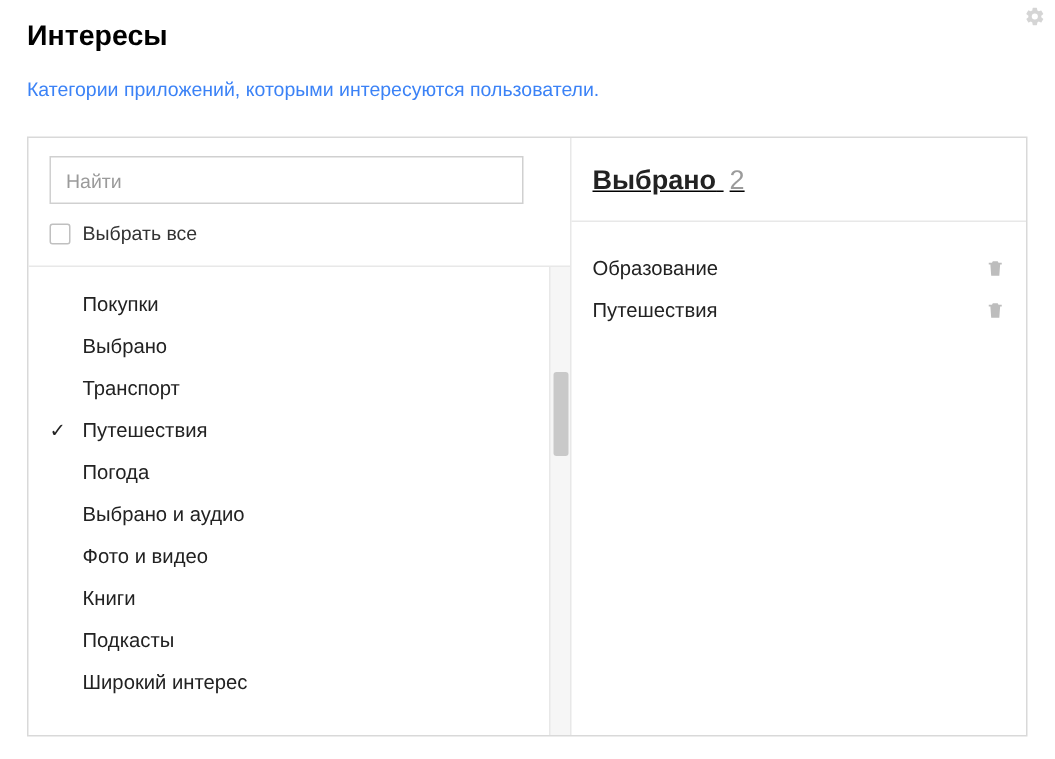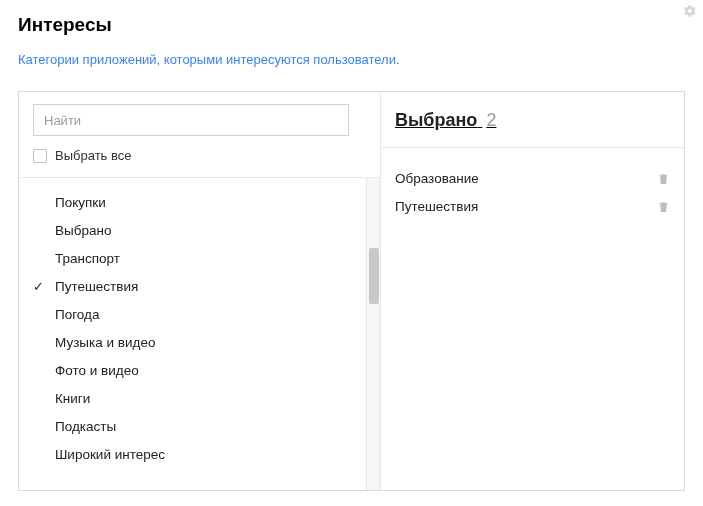--- a/index.html
+++ b/index.html
@@ -71,21 +71,21 @@
             <div class="list-item sub">
               <span class="tick">✓</span>
               <span class="label">Путешествия</span>
             </div>
             <div class="list-item sub">
               <span class="tick"></span>
               <span class="label">Погода</span>
             </div>
             <div class="list-item sub">
               <span class="tick"></span>
-              <span class="label">Музыка и видео</span>
+              <span class="label">Выбрано и аудио</span>
             </div>
             <div class="list-item sub">
               <span class="tick"></span>
               <span class="label">Фото и видео</span>
             </div>
             <div class="list-item sub">
               <span class="tick"></span>
               <span class="label">Книги</span>
             </div>
             <div class="list-item sub">

